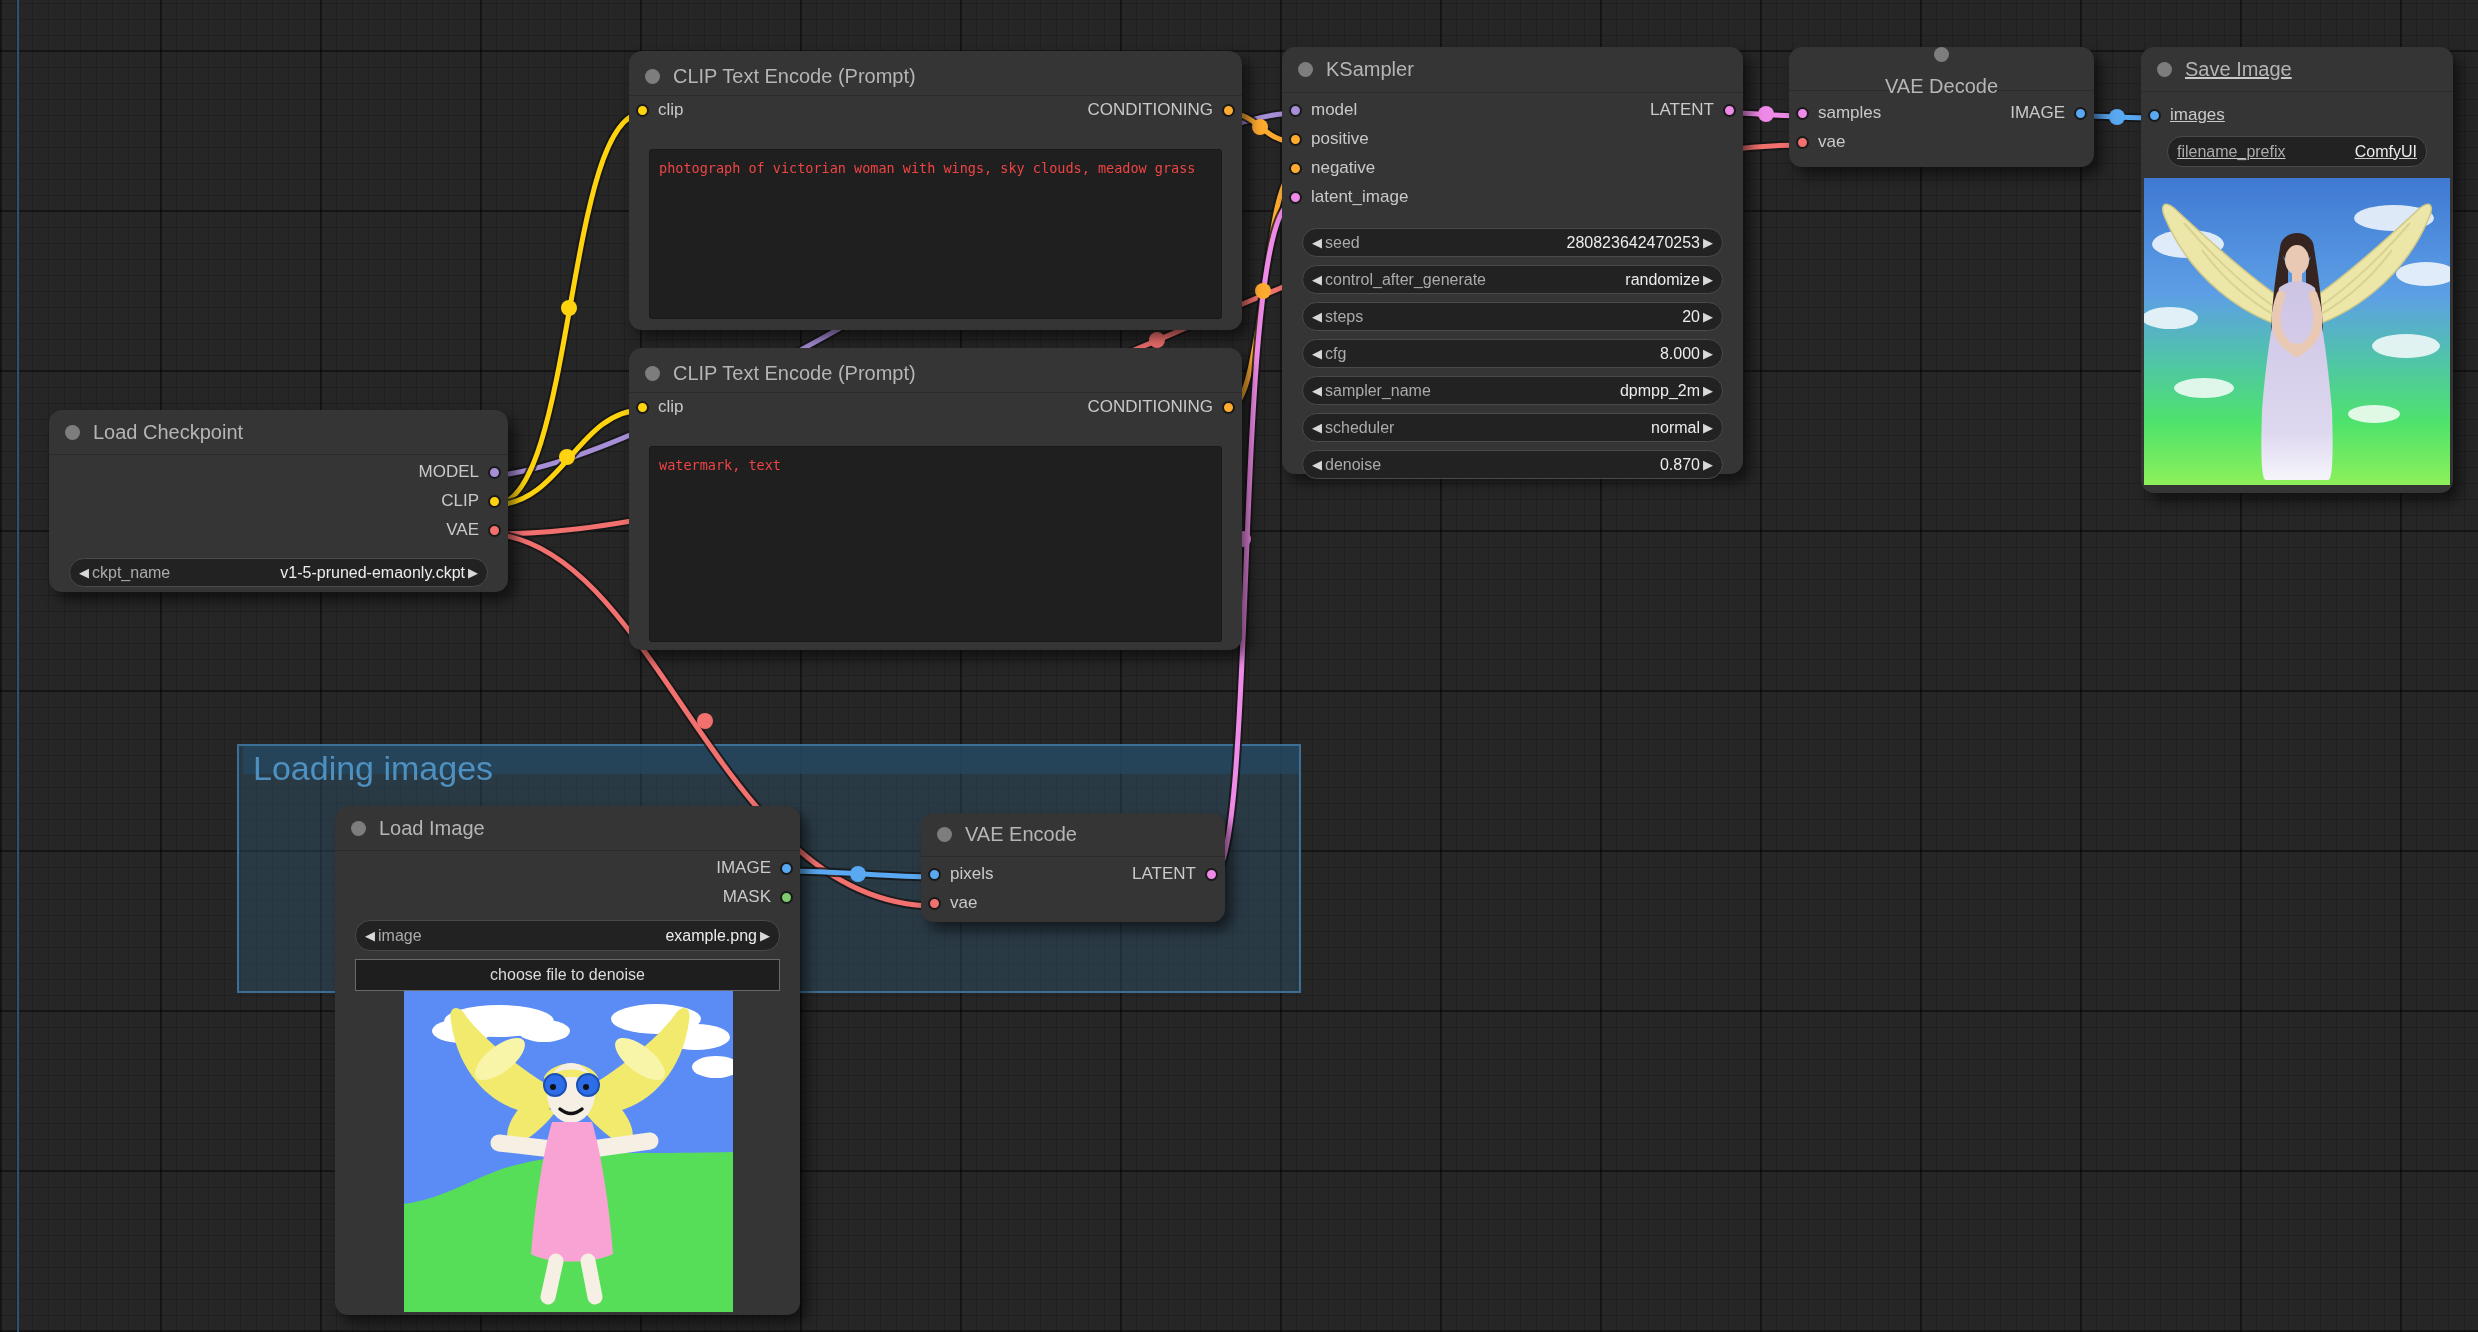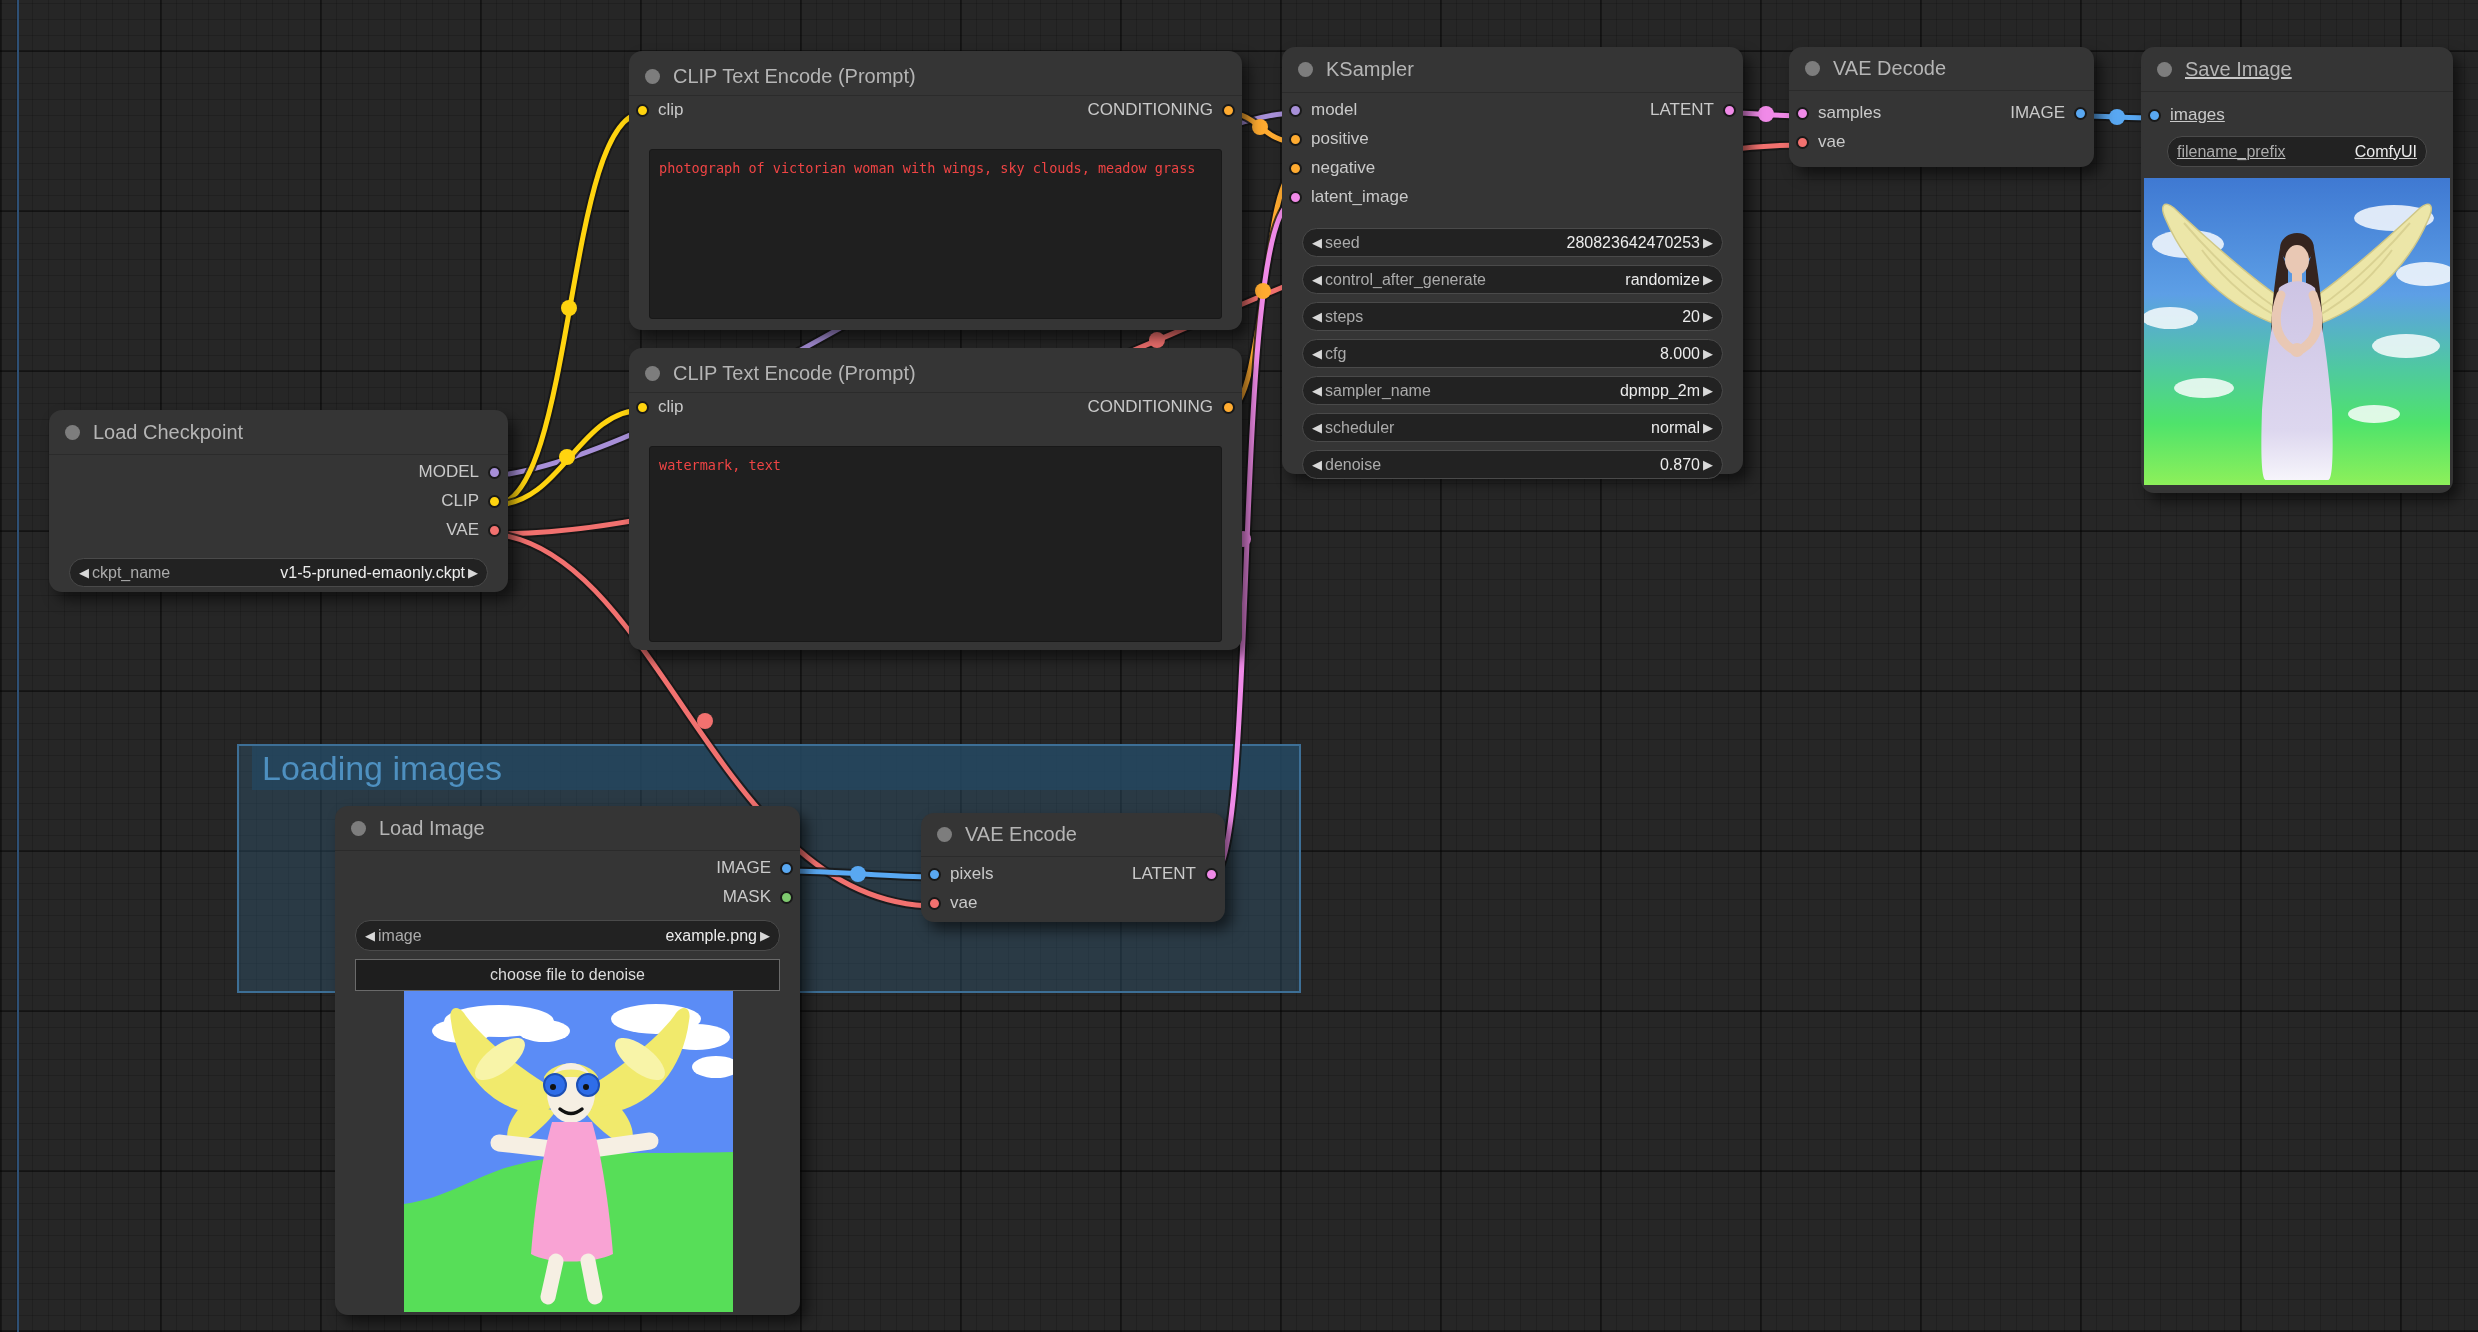--- a/index.html
+++ b/index.html
@@ -12,21 +12,21 @@
       repeating-linear-gradient(0deg, rgba(0,0,0,.16) 0 1px, transparent 1px 16px),
       repeating-linear-gradient(90deg, rgba(0,0,0,.16) 0 1px, transparent 1px 16px),
       #262626;
   }
   #stage{position:relative;width:2478px;height:1332px;}
   .boundary{position:absolute;left:17px;top:0;width:2px;height:1332px;background:#2e5075;z-index:1;}
 
   
   .group{position:absolute;left:237px;top:744px;width:1064px;height:249px;
     background:rgba(47,86,112,.42);border:2px solid #3d6f96;box-sizing:border-box;z-index:2;}
-  .group-titlebar{position:absolute;left:13px;top:0;right:0;height:44px;background:rgba(36,72,98,.75);padding-left:29px;}
+  .group-titlebar{position:absolute;left:4px;top:0;right:0;height:28px;background:rgba(36,72,98,.75);padding-left:29px;}
   .group-title{position:absolute;left:10px;top:3px;font-size:34px;color:#4e90c0;}
 
   
   svg.wires{position:absolute;left:0;top:0;z-index:3;}
   .wo{fill:none;stroke:#151515;stroke-width:9;stroke-linecap:round;opacity:.8;}
   .w{fill:none;stroke-width:5;stroke-linecap:round;}
 
   
   .node{position:absolute;background:#353535;border-radius:13px;z-index:4;
     box-shadow:7px 8px 14px rgba(0,0,0,.55);color:#c9c9c9;}
@@ -276,21 +276,21 @@
       <div class="pill">
         <span class="arr">◀</span>
         <span class="wl">denoise</span>
         <span class="wv">0.870</span>
         <span class="arr">▶</span>
         </div>
     </div>
   </div>
 
   <div class="node" id="n-vae-decode">
-    <div class="ntitle" style="height:43px;">
+    <div class="ntitle" style="height:43px;flex-direction:column;">
         <span class="ndot"></span>
       <span class="ntext">VAE Decode</span>
       </div>
     <div class="rows" style="padding-top:12px;">
       <div class="prow">
         <div class="half">
           <span class="pdot c-latent"></span>
           <span class="plabel">samples</span>
           </div>
         <div class="half right">

